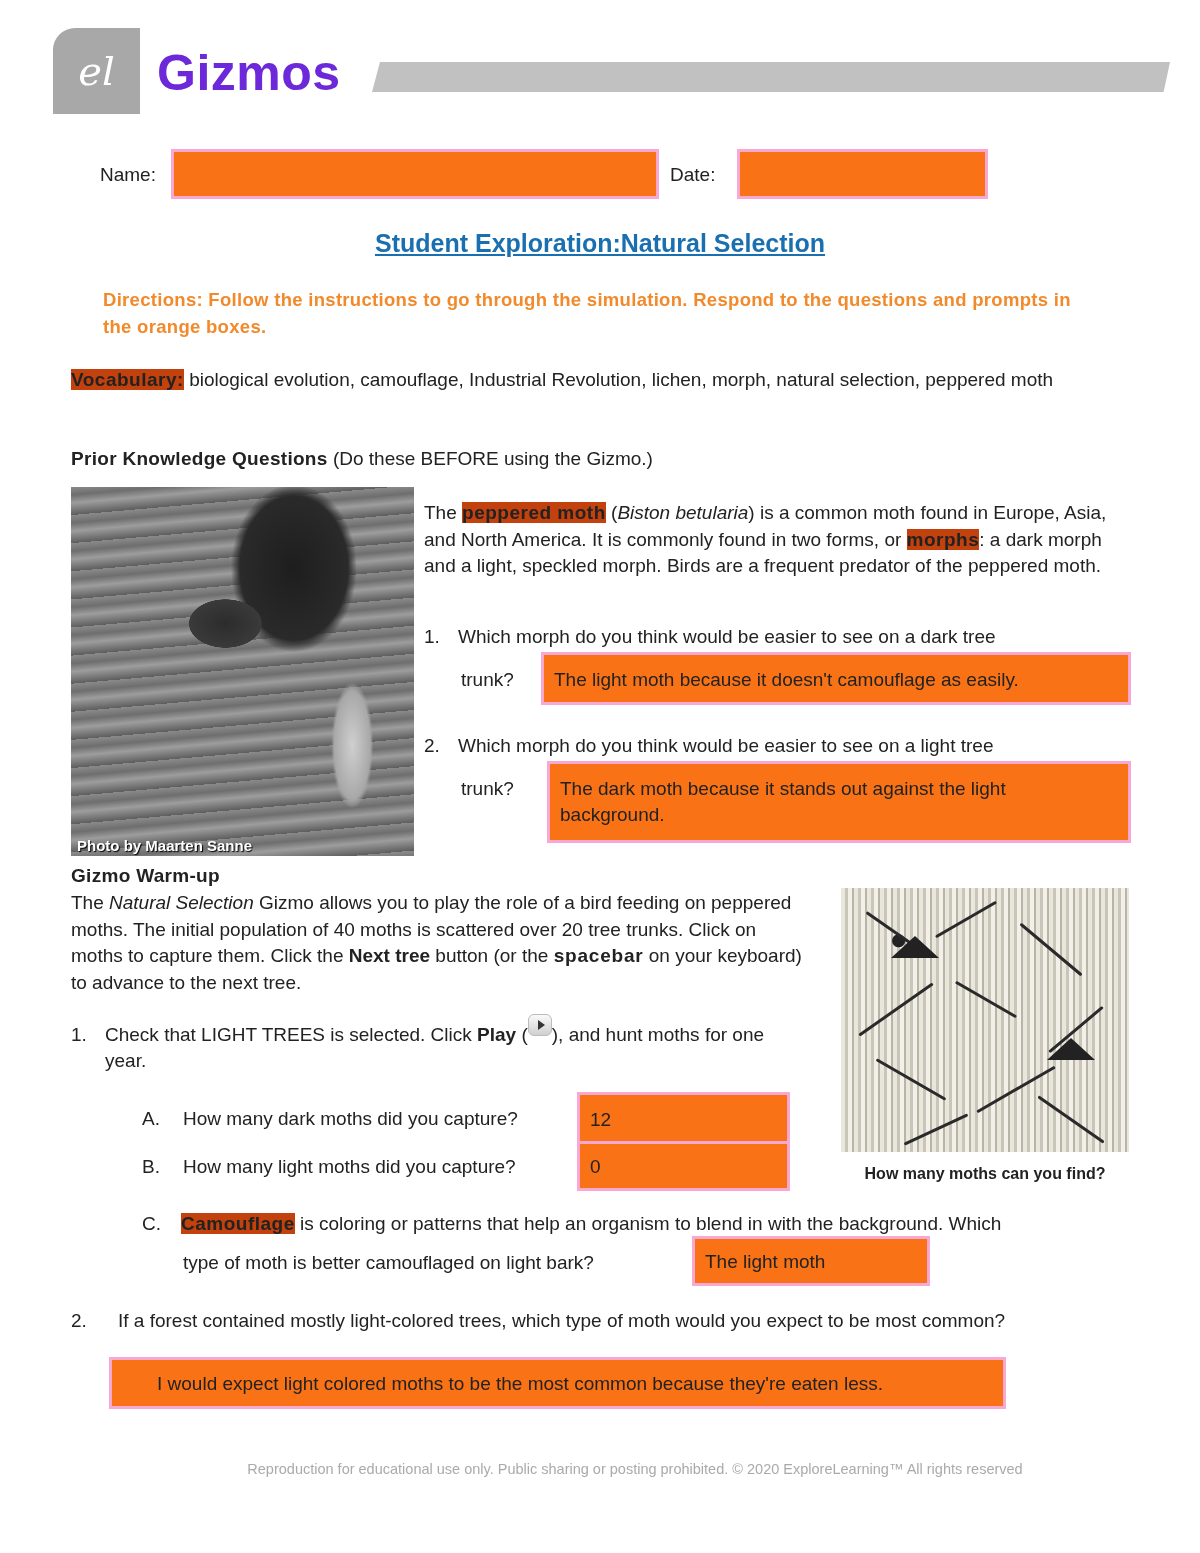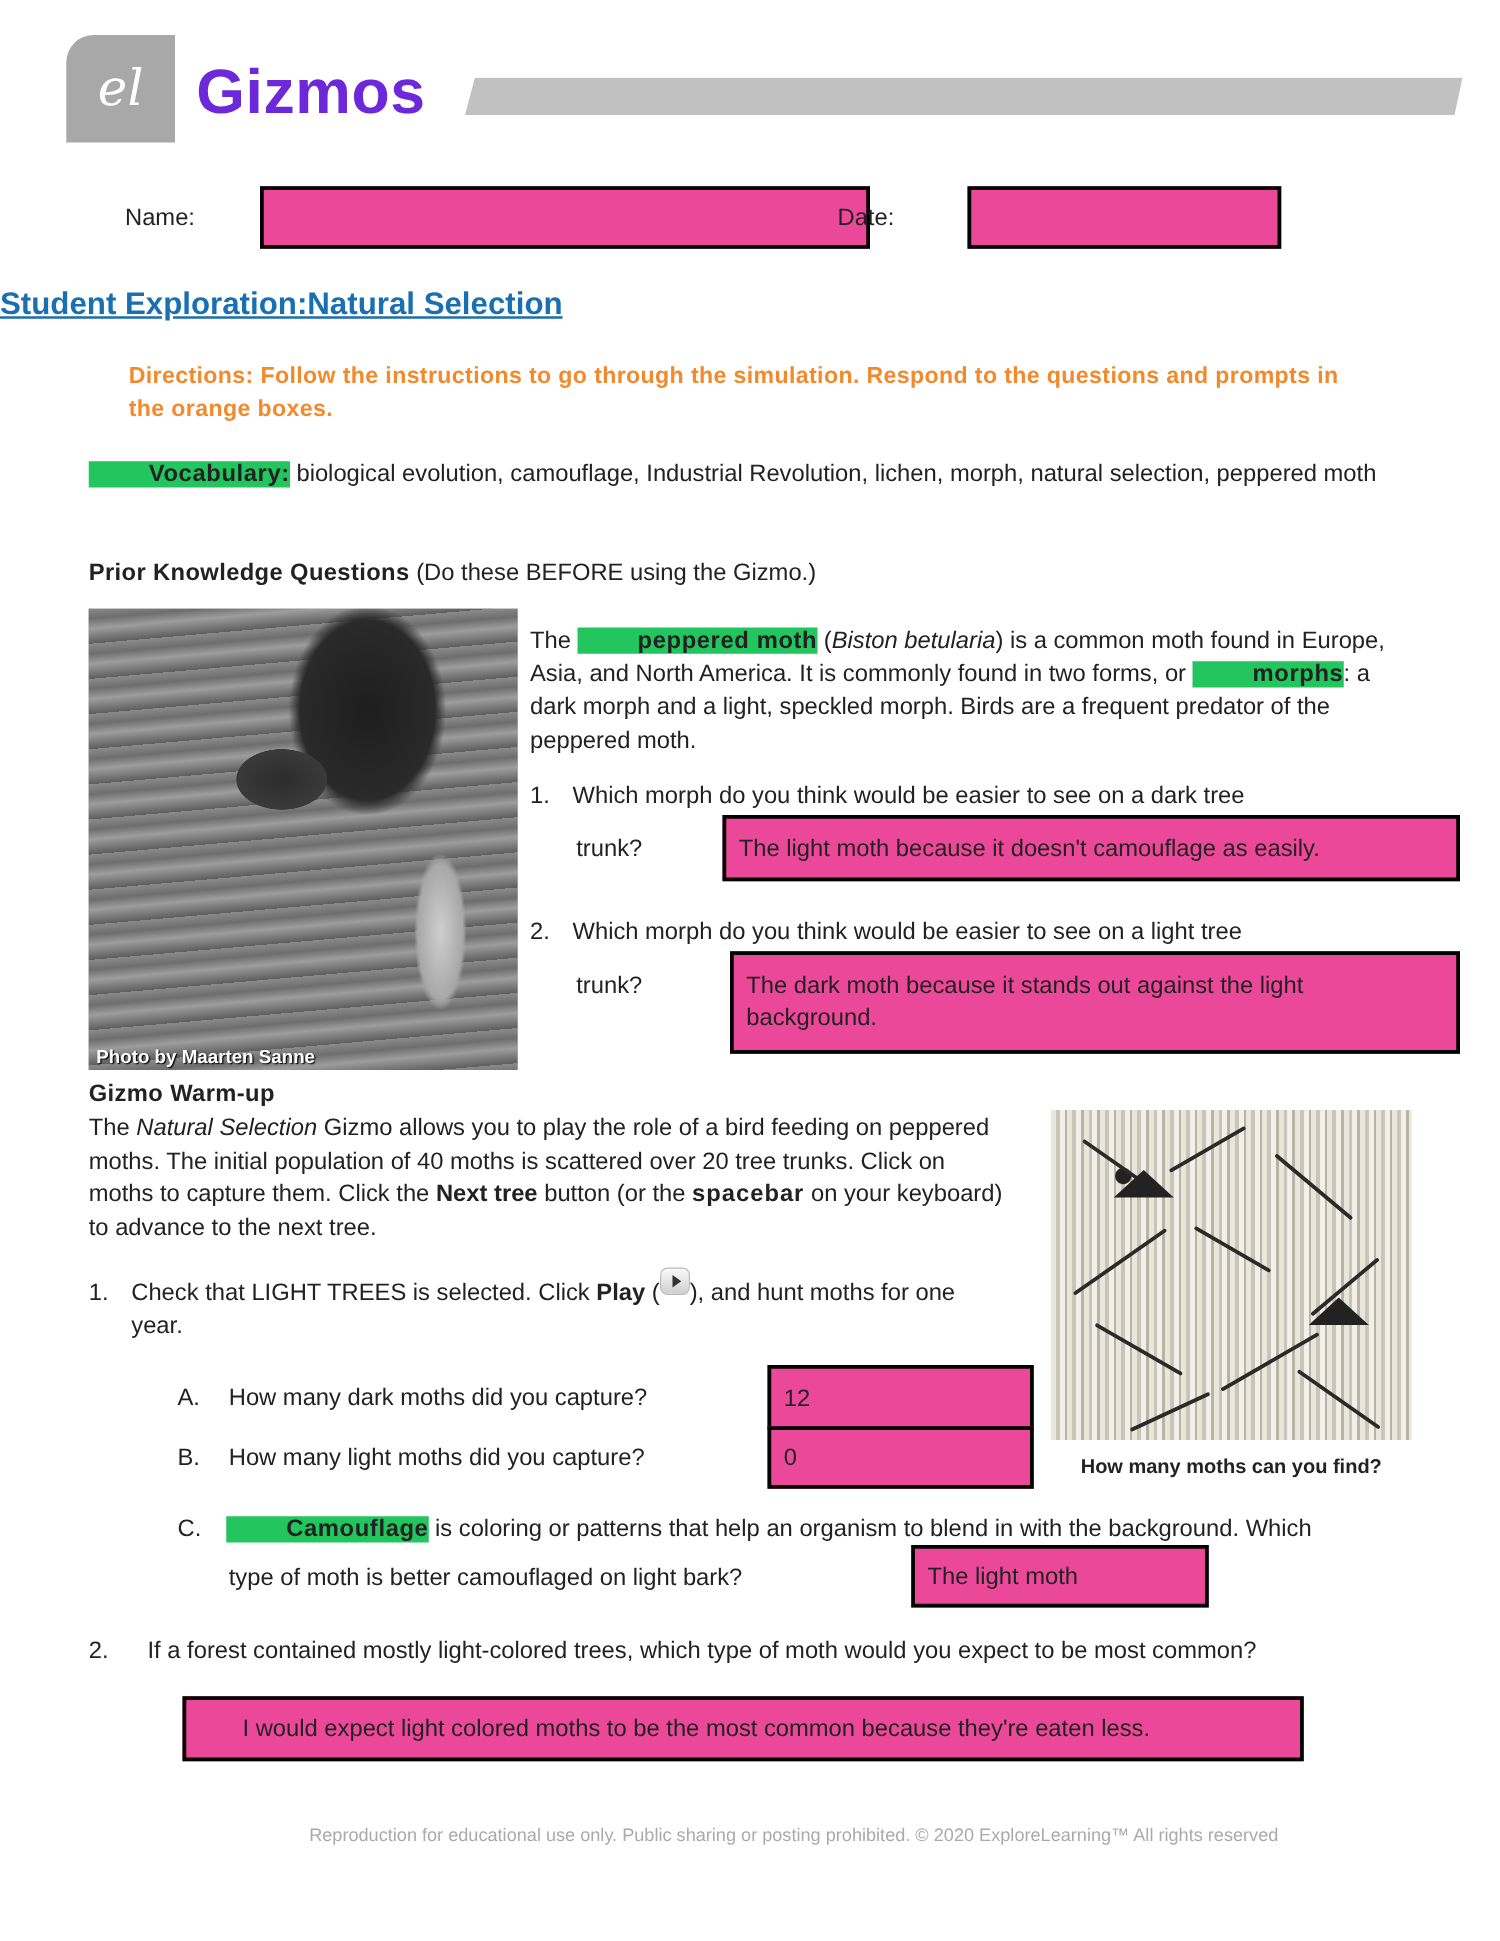--- a/index.html
+++ b/index.html
@@ -8,28 +8,28 @@
   .abs { position: absolute; }
 
   
   .logo-box { left: 53px; top: 28px; width: 87px; height: 86px; background: #a8a8a8; border-radius: 22px 0 0 0; display:flex; align-items:center; justify-content:center; }
   .logo-glyph { color: #fff; font-family: "DejaVu Serif", serif; font-style: italic; font-size: 40px; line-height: 1; }
   .brand { left: 157px; top: 44px; font-size: 50px; color: #6d28d9; font-weight: bold; letter-spacing: 0.5px; }
   .header-bar { left: 372px; top: 62px; width: 798px; height: 30px; background: #c1c1c1; clip-path: polygon(1% 0, 100% 0, 99.2% 100%, 0 100%); }
 
   
   .lbl { font-size: 19px; color: #222; }
-  .orange-box { border: 3px solid #000000; background: #ec4899; margin-left: 37px; }
+  .orange-box { border: 3px solid #f9a8d4; background: #f97316; }
   .ans { font-size: 19px; color: #222; line-height: 26px; }
 
-  .title { left: 0; width: 1200px; top: 229px; font-size: 25px; font-weight: bold; color: #1a6fb0; text-decoration: underline; }
+  .title { left: 0; width: 1200px; top: 229px; text-align: center; font-size: 25px; font-weight: bold; color: #1a6fb0; text-decoration: underline; }
 
   .directions { left: 71px; top: 286px; width: 1000px; color: #f28a2b; font-weight: bold; font-size: 18.5px; line-height: 27px; letter-spacing: 0.3px; margin-left: 32px; }
   .vocab { left: 71px; top: 366px; width: 1070px; line-height: 27px; font-size: 19px; }
-  .hl { background: #22c55e; font-weight: bold; letter-spacing: 0.5px; padding-left: 48px; }
+  .hl { background: #c2410c; font-weight: bold; letter-spacing: 0.5px; }
   .bold { font-weight: bold; }
   .prior { left: 71px; top: 448px; font-size: 19px; }
 
   .photo { left: 71px; top: 487px; width: 343px; height: 369px; background:
       radial-gradient(ellipse 60px 40px at 45% 37%, #2c2c2c 0%, #3a3a3a 60%, transparent 61%),
       radial-gradient(ellipse 90px 120px at 65% 22%, #1e1e1e 0%, #2a2a2a 60%, transparent 70%),
       radial-gradient(ellipse 30px 90px at 82% 70%, #cfcfcf 0%, #a8a8a8 60%, transparent 70%),
       repeating-linear-gradient(175deg, #8a8a8a 0px, #6e6e6e 8px, #9d9d9d 16px, #5e5e5e 28px),
       #7a7a7a; overflow: hidden; }
   .photo-credit { position:absolute; left: 6px; bottom: 2px; color: #fff; font-weight: bold; font-size: 15px; text-shadow: 1px 1px 1px #000; }

